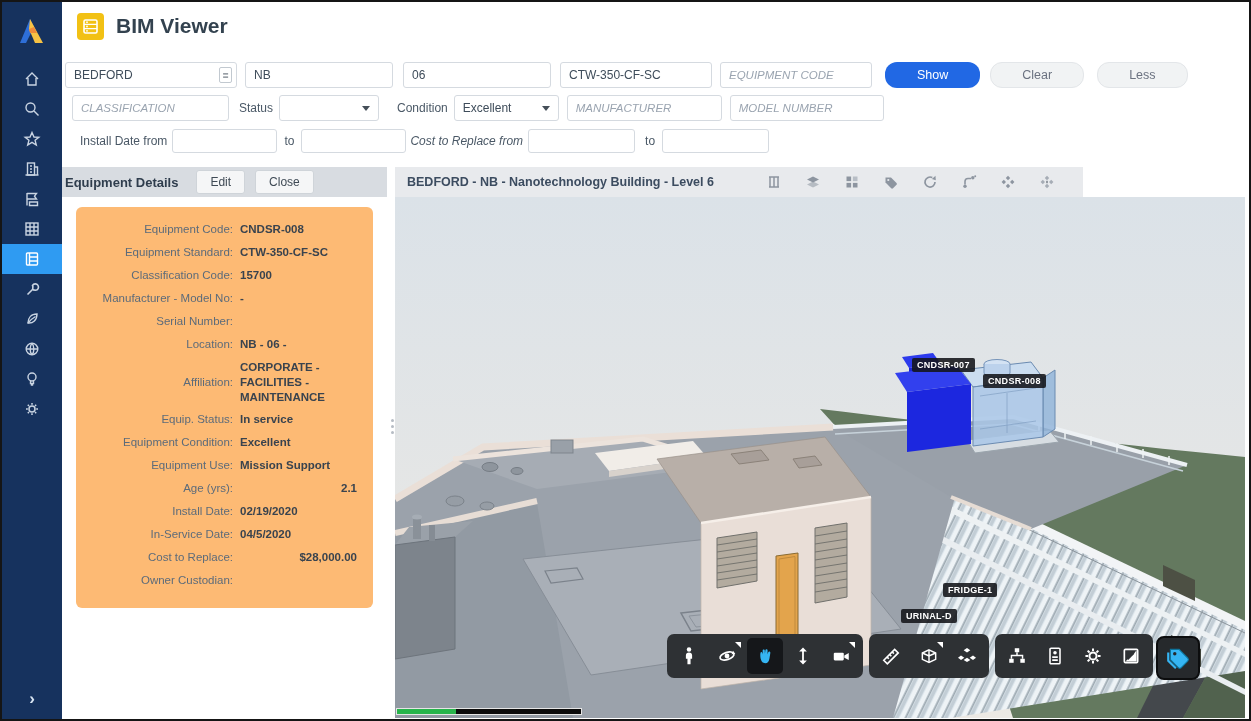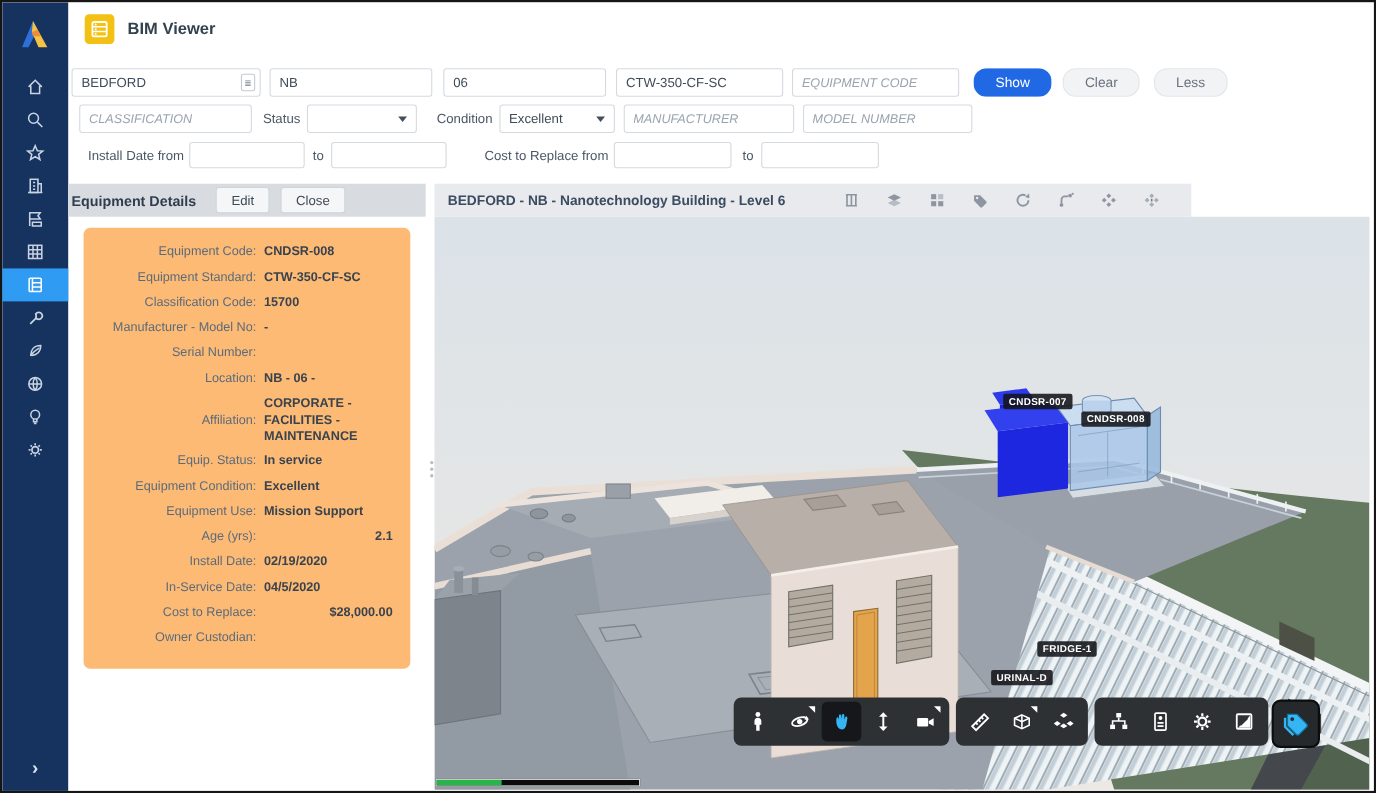--- a/index.html
+++ b/index.html
@@ -13,37 +13,37 @@
   .nav-item { width:60px; height:30px; display:flex; align-items:center; justify-content:center; cursor:pointer; }
   .nav-item.active { background:#2f9bf2; }
   .nav-item svg { stroke:#c9d4e2; }
   .nav-item.active svg { stroke:#ffffff; }
   .expand-btn { margin-top:auto; margin-bottom:10px; color:#d7e4f2; font-size:17px; font-weight:bold; cursor:pointer; width:100%; text-align:center; }
 
   
   .main { flex:1; display:flex; flex-direction:column; }
   .app-header { height:48px; display:flex; align-items:center; padding-left:15px; gap:12px; }
   .app-icon { width:27px; height:27px; background:#f2c114; border-radius:4px; display:flex; align-items:center; justify-content:center; }
-  .page-title { font-size:15px; font-weight:bold; color:#33424f; }
+  .page-title { font-size:21px; font-weight:bold; color:#33424f; }
 
   
   .filters { padding-left:3px; }
   .f-row { display:flex; align-items:center; }
   .f-row1 { margin-top:12px; }
   .f-row2 { margin-top:7px; }
   .f-row3 { margin-top:8px; }
   .f-input { height:26px; border:1px solid #d5dae0; border-radius:3px; font-size:12px; padding:0 8px; color:#3e4c5a; font-family:"Liberation Sans",sans-serif; outline:none; background:#fff; }
   .f-input::placeholder { color:#9aa4b0; font-style:italic; font-size:11.5px; }
   .f-small { height:24px; }
   .site-wrap { position:relative; display:inline-block; }
   .site-picker { position:absolute; right:5px; top:5px; width:13px; height:16px; border:1px solid #c2c9d0; border-radius:2px; background:#fff; font-size:8px; color:#7b838c; display:flex; align-items:center; justify-content:center; cursor:pointer; }
   .f-label { font-size:12px; color:#4a5866; white-space:nowrap; }
   .f-select { height:26px; border:1px solid #d5dae0; border-radius:3px; background:#fff; display:flex; align-items:center; justify-content:space-between; padding:0 8px; font-size:12px; color:#3e4c5a; cursor:pointer; }
   .f-select .chev { width:0; height:0; border-left:4px solid transparent; border-right:4px solid transparent; border-top:5px solid #454f59; }
-  .btn { height:26px; border-radius:12px; font-size:12.5px; padding:0 19px; cursor:pointer; border:1px solid transparent; font-family:"Liberation Sans",sans-serif; }
+  .btn { height:26px; border-radius:12px; font-size:12.5px; padding:0 31px; cursor:pointer; border:1px solid transparent; font-family:"Liberation Sans",sans-serif; }
   .btn-primary { background:#2168e4; color:#fff; }
   .btn-light { background:#f1f3f4; color:#6b7280; border:1px solid #e3e6e9; }
 
   
   .content { display:flex; margin-top:14px; position:relative; }
   .details-panel { width:325px; flex-shrink:0; }
   .panel-header { height:30px; background:#d8dce1; display:flex; align-items:center; padding-left:3px; gap:10px; }
   .panel-title { font-size:13px; font-weight:bold; color:#2f3d4d; margin-right:8px; }
   .pbtn { height:24px; padding:0 13px; background:#f5f6f7; border:1px solid #cfd4d9; border-radius:3px; font-size:12px; color:#3f4a55; cursor:pointer; font-family:"Liberation Sans",sans-serif; }
   .panel-card { margin:10px 14px 0 14px; background:#fdba74; border-radius:6px; padding:15px 16px 12px 14px; }
@@ -209,21 +209,21 @@
         </div>
         <input class="f-input" style="width: 155px; margin-left: 8px;" placeholder="MANUFACTURER">
         <input class="f-input" style="width: 154px; margin-left: 8px;" placeholder="MODEL NUMBER">
       </div>
 
       <div class="f-row f-row3">
         <span class="f-label" style="margin-left:15px;">Install Date from</span>
         <input class="f-input f-small" style="width: 105px; margin-left: 5px;">
         <span class="f-label" style="margin-left:7px;">to</span>
         <input class="f-input f-small" style="width: 105px; margin-left: 7px;">
-        <span class="f-label" style="margin-left:34px;">Cost to Replace from</span>
+        <span class="f-label" style="margin-left:4px;font-style:italic;">Cost to Replace from</span>
         <input class="f-input f-small" style="width: 107px; margin-left: 5px;">
         <span class="f-label" style="margin-left:10px;">to</span>
         <input class="f-input f-small" style="width: 107px; margin-left: 7px;">
       </div>
     </div>
 
     <div class="content">
 
       <section class="details-panel">
         <div class="panel-header">

